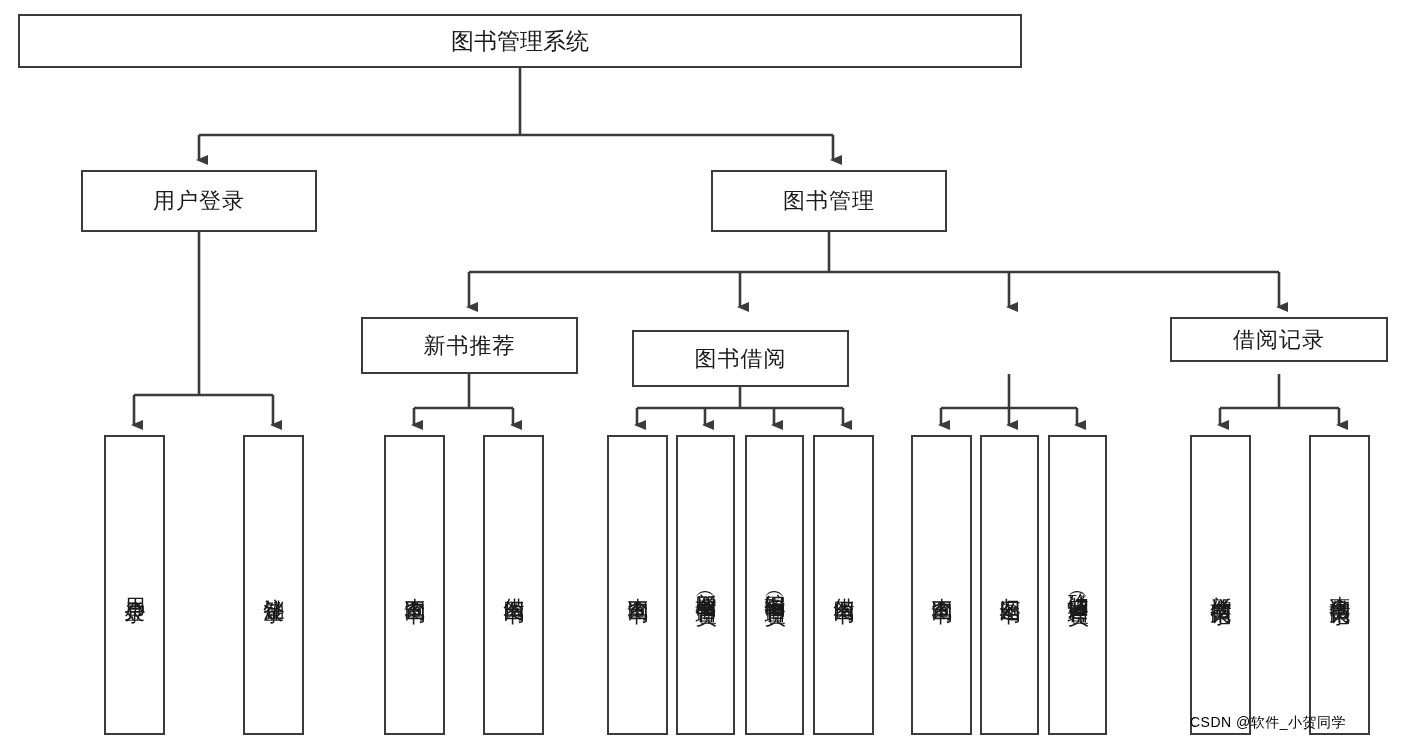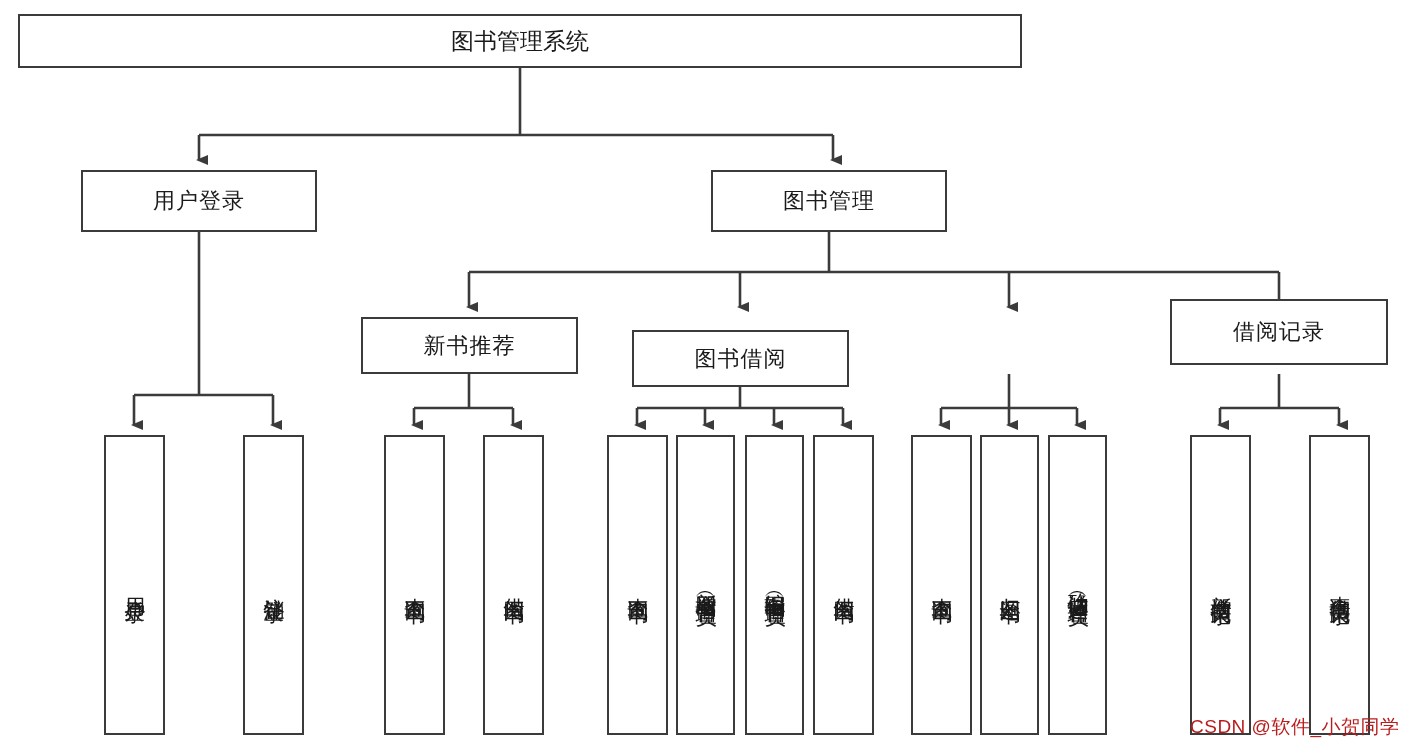--- a/index.html
+++ b/index.html
@@ -5,21 +5,21 @@
 <style>
   html,body{margin:0;padding:0;background:#ffffff;}
   body{font-family:"Liberation Sans","DejaVu Sans",sans-serif;}
   #stage{position:relative;width:1405px;height:747px;background:#fff;overflow:hidden;}
   #edges{position:absolute;left:0;top:0;width:1405px;height:747px;}
   .node{position:absolute;box-sizing:border-box;background:#ffffff;border:2.5px solid #3b3b3b;display:flex;align-items:center;justify-content:center;color:#1a1a1a;}
   .node.h{font-size:22px;letter-spacing:1px;}
   .node.root{font-size:23px;}
   .node.leaf{font-size:21px;padding:6px 0;align-items:center;}
   .vtext{writing-mode:vertical-rl;text-orientation:upright;line-height:1.18;letter-spacing:2px;white-space:nowrap;text-align:center;}
-  .watermark{position:absolute;left:1190px;top:714px;font-size:19px;color:#b91c1c;white-space:nowrap;letter-spacing:0.5px;}
+  .watermark{position:absolute;left:1190px;top:714px;font-size:14px;color:#000000;white-space:nowrap;letter-spacing:0.5px;}
 </style>
 </head>
 <body>
 
 <div id="stage">
 
   <svg id="edges" viewBox="0 0 1405 747">
     <defs>
       <marker id="ah" markerWidth="12" markerHeight="12" refX="5" refY="9" orient="auto" markerUnits="userSpaceOnUse">
         <path d="M0,0 L10,0 L5,12 Z" fill="#3b3b3b"></path>
@@ -79,21 +79,21 @@
   <div class="node h" style="left:361px;top:317px;width:217px;height:57px;">
     <span>新书推荐</span>
   </div>
 
   <div class="node h" style="left:711px;top:170px;width:236px;height:62px;">
     <span>图书管理</span>
   </div>
   <div class="node h" style="left:632px;top:317px;width:217px;height:57px;margin-top:13px;">
     <span>图书借阅</span>
   </div>
-  <div class="node h" style="left:1170px;top:299px;width:218px;height:66px;">
+  <div class="node h" style="left:1170px;top:317px;width:218px;height:45px;">
     <span>借阅记录</span>
   </div>
 
   <div class="node leaf" style="left:104px;top:435px;width:61px;height:300px;">
     <span class="vtext">用户登录</span>
   </div>
   <div class="node leaf" style="left:243px;top:435px;width:61px;height:300px;">
     <span class="vtext">注销登录</span>
   </div>
 

